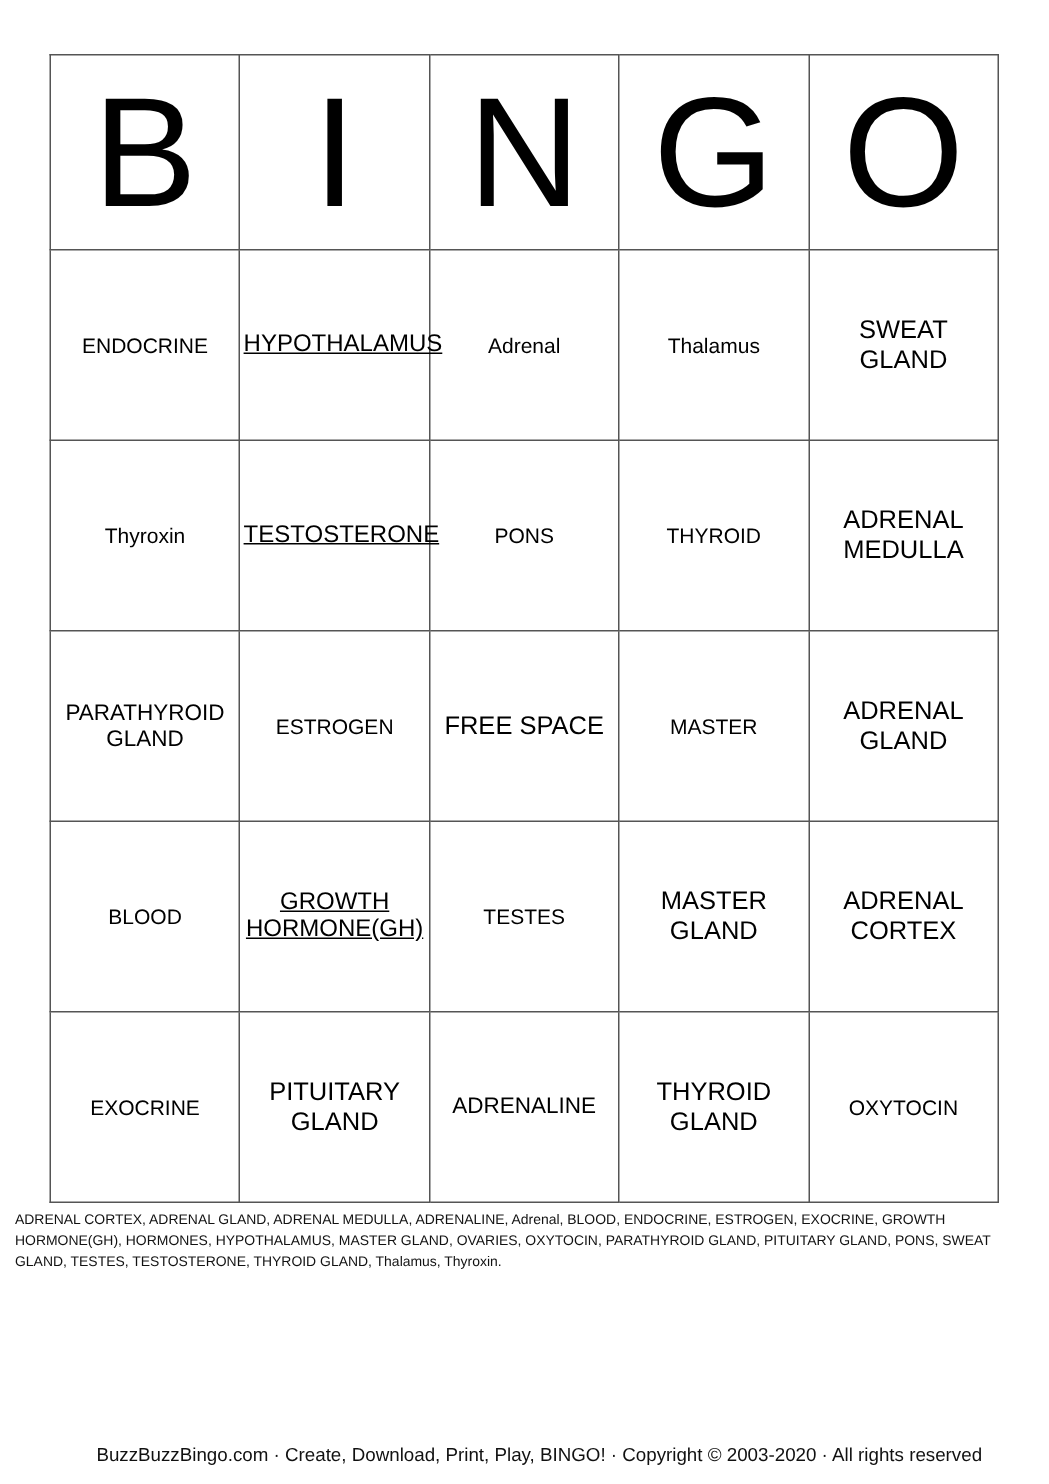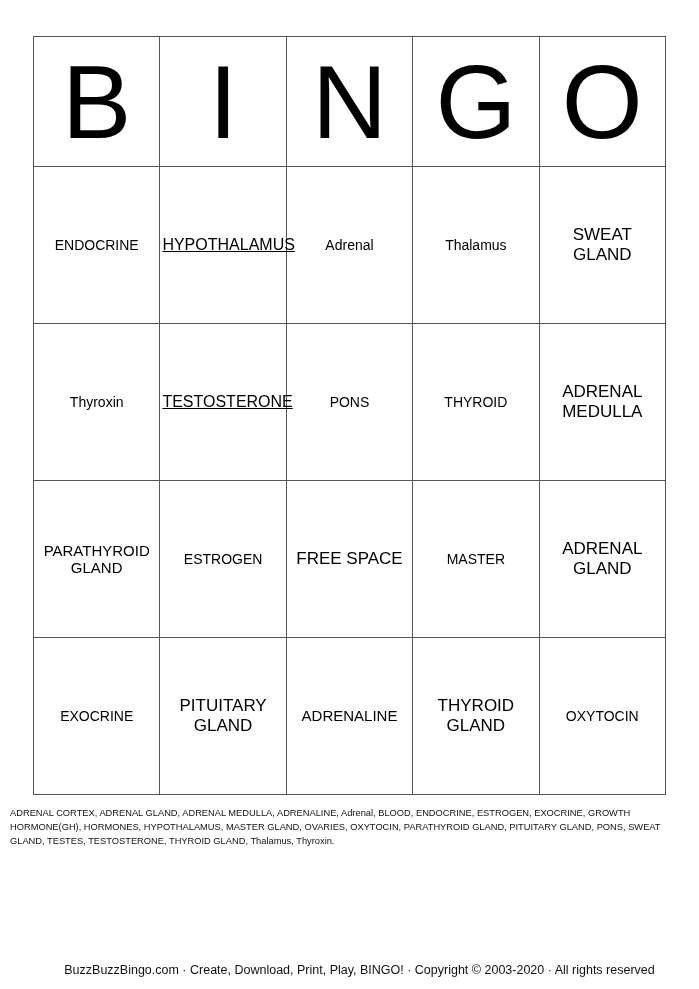--- a/index.html
+++ b/index.html
@@ -49,20 +49,27 @@
         <td class="s17">ADRENAL MEDULLA</td>
       </tr>
       <tr>
         <td class="s15">PARATHYROID GLAND</td>
         <td class="s18">ESTROGEN</td>
         <td class="s17">FREE SPACE</td>
         <td class="s18">MASTER</td>
         <td class="s17">ADRENAL GLAND</td>
       </tr>
       <tr>
+        <td class="s18">BLOOD</td>
+        <td class="s13">GROWTH HORMONE(GH)</td>
+        <td class="s18">TESTES</td>
+        <td class="s17">MASTER GLAND</td>
+        <td class="s17">ADRENAL CORTEX</td>
+      </tr>
+      <tr>
         <td class="s18">EXOCRINE</td>
         <td class="s17">PITUITARY GLAND</td>
         <td class="s15">ADRENALINE</td>
         <td class="s17">THYROID GLAND</td>
         <td class="s18">OXYTOCIN</td>
       </tr>
     </tbody>
 </table>
 
 <div class="events">

